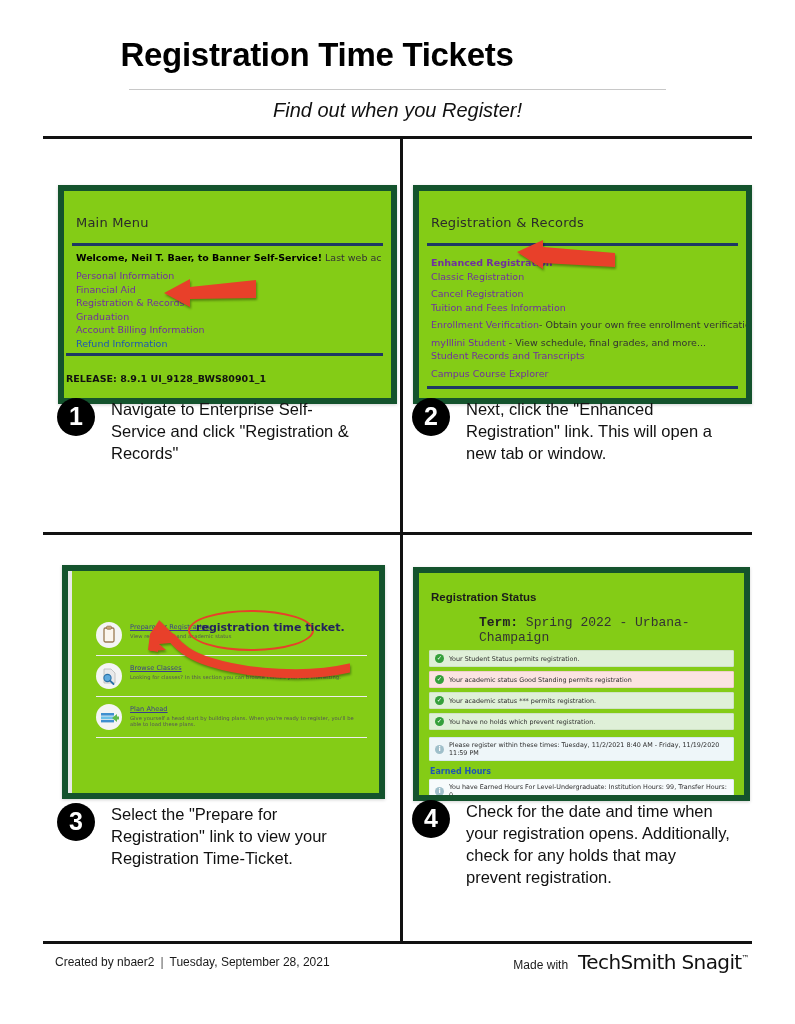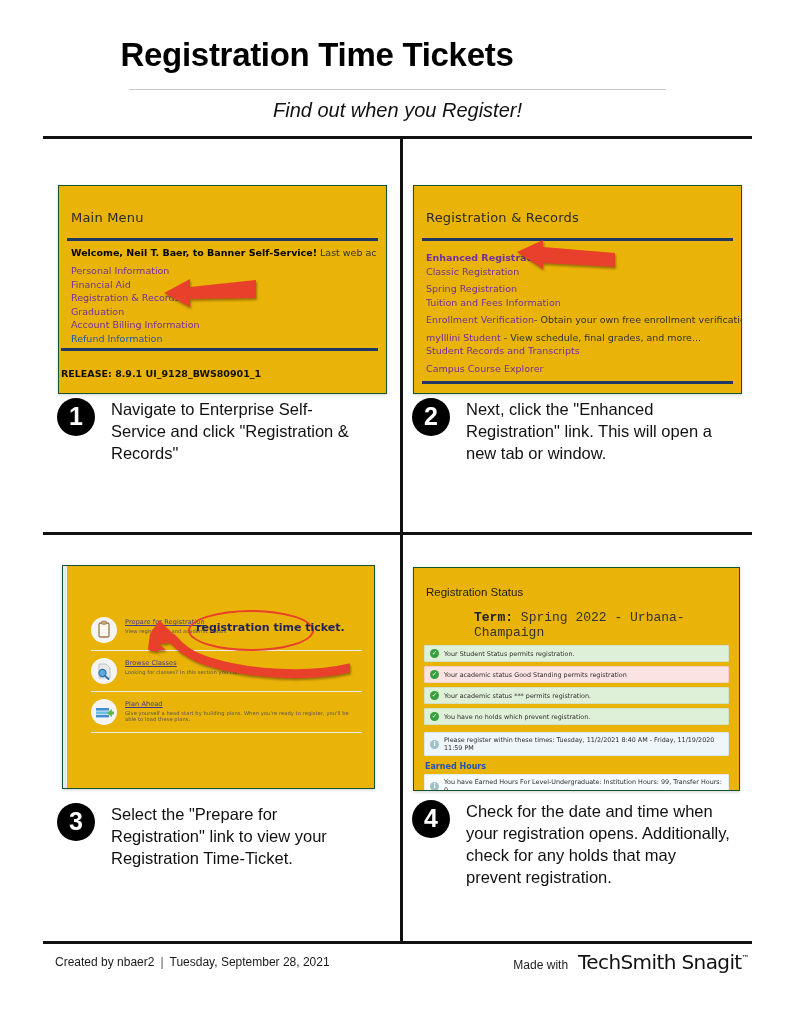--- a/index.html
+++ b/index.html
@@ -74,22 +74,22 @@
     position: absolute;
     left: 400px; top: 136px;
     width: 3px;
     height: 806px;
     background: #111;
   }
 
   
   .shot {
     position: absolute;
-    background: #eab308;
-    border: 1px solid #14532d;
+    background: #84cc16;
+    border: 6px solid #14532d;
     box-shadow: 0 1px 3px rgba(0,0,0,0.18);
     overflow: hidden;
   }
 
   
   .banner-head {
     font-family: "DejaVu Sans", sans-serif;
     font-size: 13px;
     color: #2b2b2b;
     padding: 24px 0 0 12px;
@@ -222,21 +222,21 @@
     font-size: 11px;
     font-weight: bold;
     color: #23235c;
     white-space: nowrap;
   }
 
   
   .rs-title {
     font-family: "Liberation Sans", sans-serif;
     font-size: 11.5px;
-    font-weight: normal;
+    font-weight: bold;
     color: #1b1b1b;
     padding: 18px 0 0 12px;
   }
   .rs-term {
     font-family: Liberation Mono, monospace;
     font-size: 13px;
     font-weight: bold;
     color: #222;
     padding: 12px 0 0 12px;
     margin-left: 48px;
@@ -351,21 +351,21 @@
     <div class="step-text">Navigate to Enterprise Self-Service and click "Registration &amp; Records"</div>
   </div>
 
   <div class="shot" style="left:413px; top:185px; width:327px; height:207px;">
     <div class="banner-head">Registration &amp; Records</div>
     <div class="banner-bar"></div>
     <div class="banner-body" style="padding-top:10px;">
       <div class="banner-link bold"><span>Enhanced Registration</span></div>
       <div class="banner-link"><span>Classic Registration</span></div>
       <div style="height:4px"></div>
-      <div class="banner-link"><span>Spring Registration</span></div>
+      <div class="banner-link"><span>Cancel Registration</span></div>
       <div class="banner-link"><span>Tuition and Fees Information</span></div>
       <div style="height:4px"></div>
       <div class="banner-link"><span>Enrollment Verification</span><span class="plain">- Obtain your own free enrollment verification certificate.</span></div>
       <div style="height:4px"></div>
       <div class="banner-link"><span>myIllini Student</span><span class="plain"> - View schedule, final grades, and more...</span></div>
       <div class="banner-link"><span>Student Records and Transcripts</span></div>
       <div style="height:4px"></div>
       <div class="banner-link"><span>Campus Course Explorer</span></div>
     </div>
     <div class="banner-foot-bar" style="margin-top:6px;"></div>

